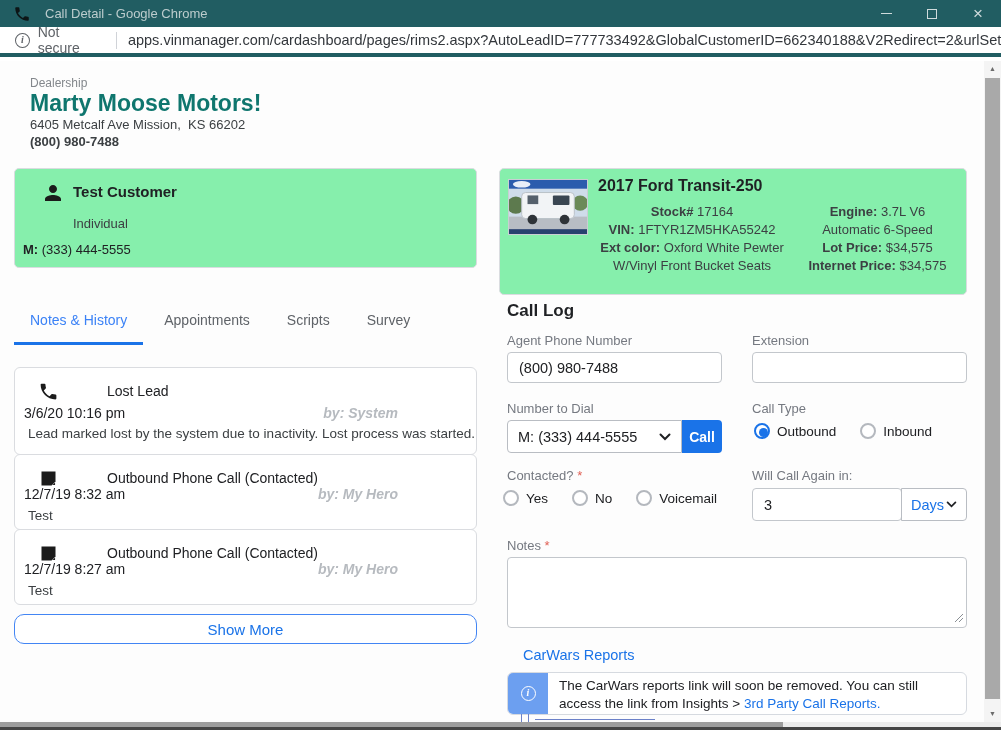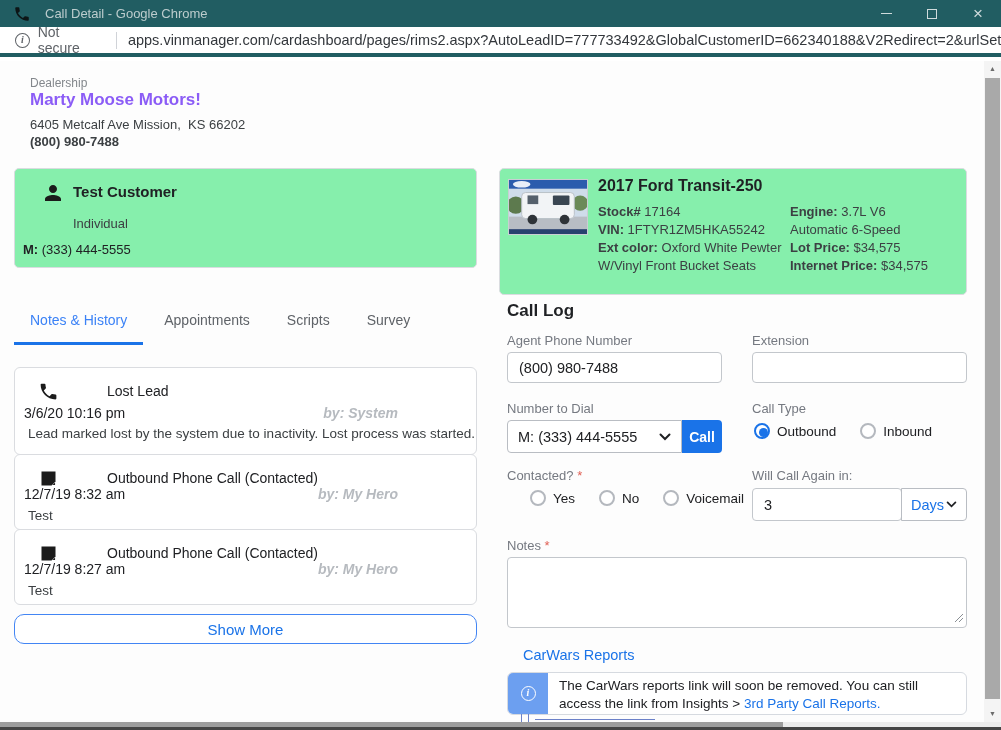--- a/index.html
+++ b/index.html
@@ -20,37 +20,37 @@
   .urlbar { position:absolute; top:27px; left:0; width:1001px; height:30px; background:#ffffff; display:flex; align-items:center; border-bottom:4px solid #215d62; }
   .info-circle { width:15px; height:15px; border:1.5px solid #5f6368; border-radius:50%; color:#5f6368; font-size:10px; line-height:12px; text-align:center; margin-left:15px; font-family:"Liberation Serif", serif; font-style:italic; font-weight:bold; }
   .not-secure { color:#5f6368; font-size:14px; margin-left:8px; }
   .url-divider { width:1px; height:17px; background:#d0d3d8; margin:0 11px 0 12px; }
   .url-text { color:#33373c; font-size:14.5px; white-space:nowrap; overflow:hidden; }
 
   
   .content { position:absolute; top:61px; left:0; width:1001px; height:661px; background:#fdfdfd; }
 
   .dealer-label { position:absolute; left:30px; top:15px; font-size:12px; color:#83878c; }
-  .dealer-name  { position:absolute; left:30px; top:29px; font-size:17px; font-weight:bold; color:#8b5cf6; }
+  .dealer-name  { position:absolute; left:30px; top:29px; font-size:23px; font-weight:bold; color:#0f766e; }
   .dealer-addr  { position:absolute; left:30px; top:56px; font-size:13px; color:#3c4043; }
   .dealer-phone { position:absolute; left:30px; top:73px; font-size:13px; font-weight:bold; color:#3c4043; }
 
   .card { position:absolute; background:#86efac; border:1px solid #dadce0; border-radius:5px; }
   .customer-card { left:14px; top:107px; width:463px; height:100px; }
   .cust-icon { position:absolute; left:26px; top:12px; width:24px; height:24px; }
   .cust-name { position:absolute; left:58px; top:14px; font-size:15px; font-weight:bold; color:#202124; }
   .cust-type { position:absolute; left:58px; top:47px; font-size:13px; color:#3c4043; }
   .cust-row  { position:absolute; left:8px; top:73px; font-size:13px; color:#202124; }
   .cust-email { position:absolute; left:166px; top:73px; font-size:13px; color:#202124; }
   .b { font-weight:bold; }
 
   .vehicle-card { left:499px; top:107px; width:468px; height:127px; }
   .veh-photo { position:absolute; left:8px; top:10px; width:80px; height:56px; border:1px solid #c9ced3; }
   .veh-title { position:absolute; left:98px; top:8px; font-size:16px; font-weight:bold; color:#1f2124; }
-  .veh-col { position:absolute; top:34px; font-size:13px; color:#3c4043; line-height:18px; }
+  .veh-col { position:absolute; top:34px; font-size:13px; color:#3c4043; line-height:18px;text-align:center; }
   .veh-col-left { left:98px; width:188px; }
   .veh-col-right { left:290px; width:175px; }
 
   
   .tabs { position:absolute; left:14px; top:243px; display:flex; }
   .tab { font-size:14px; color:#5f6368; padding:8px 16px 14px 16px; margin-right:5px; }
   .tab.active { color:#3b82f6; border-bottom:3px solid #1a73e8; }
 
   
   .notes-list { position:absolute; left:14px; top:307px; width:463px; }
@@ -241,21 +241,21 @@
 
     <div class="fld-label" style="left:752px; top:340px;">Call Type</div>
     <div class="radio-row" style="left:754px; top:362px;">
       <div class="radio sel"></div>
       <span class="radio-label">Outbound</span>
       <div class="radio gap24"></div>
       <span class="radio-label">Inbound</span>
     </div>
 
     <div class="fld-label" style="left:507px; top:407px;"><span>Contacted?</span> <span class="req">*</span></div>
-    <div class="radio-row" style="left:530px; top:429px;">
+    <div class="radio-row" style="left:503px; top:429px;">
       <div class="radio"></div>
       <span class="radio-label">Yes</span>
       <div class="radio gap24"></div>
       <span class="radio-label">No</span>
       <div class="radio gap24"></div>
       <span class="radio-label">Voicemail</span>
     </div>
 
     <div class="fld-label" style="left:752px; top:407px;">Will Call Again in:</div>
     <input class="txt-input" style="left: 752px; top: 427px; width: 150px; height: 33px;" value="3">

